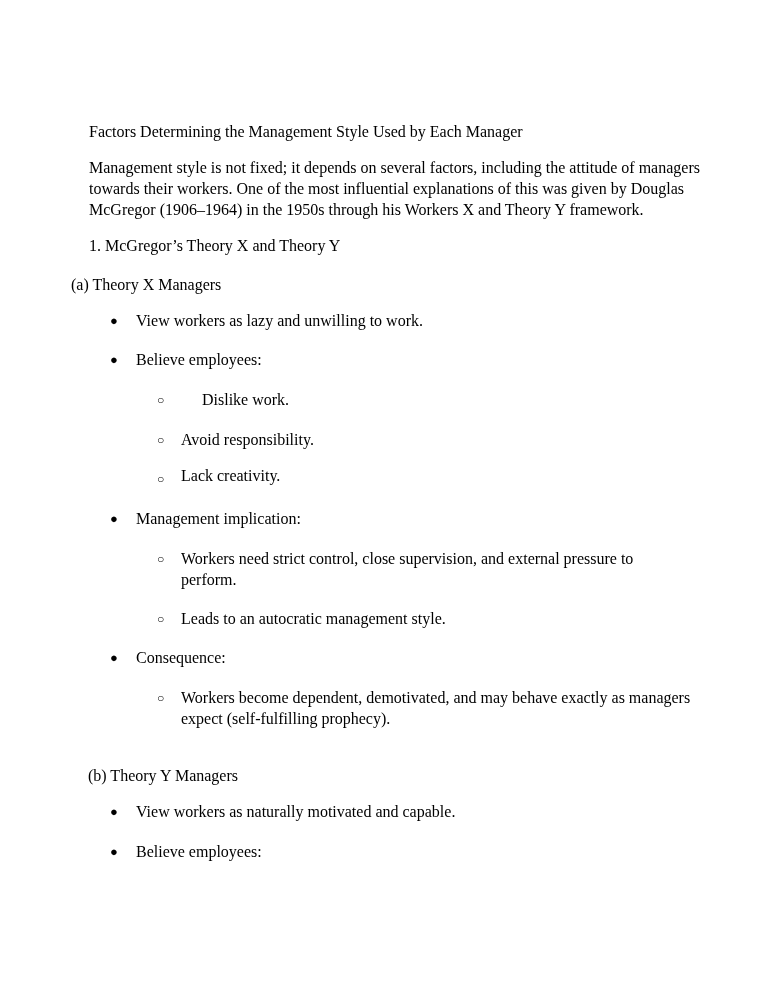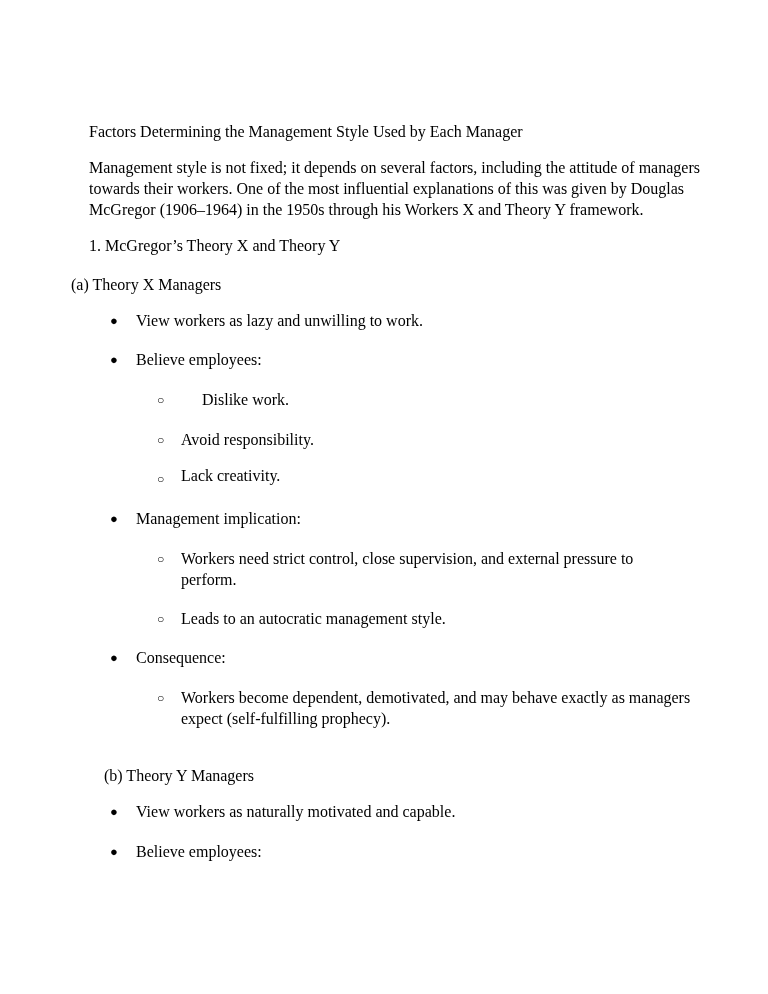--- a/index.html
+++ b/index.html
@@ -54,21 +54,21 @@
   <span class="circ" style="left:157px;top:609px;">○</span>
   <div class="line" style="left:181px;top:609px;"><span>Leads to an </span><b>autocratic management style</b><span>.</span></div>
 
   <span class="bullet" style="left:110px;top:648px;">●</span>
   <div class="line" style="left:136px;top:648px;">Consequence:</div>
 
   <span class="circ" style="left:157px;top:688px;">○</span>
   <div class="line" style="left:181px;top:709px;">expect (self-fulfilling prophecy).</div>
   <div class="line" style="left:181px;top:688px;">Workers become dependent, demotivated, and may behave exactly as managers</div>
 
-  <div class="line b" style="left:104px;top:766px;">(b) Theory Y Managers</div>
+  <div class="line b" style="left:88px;top:766px;">(b) Theory Y Managers</div>
 
   <span class="bullet" style="left:110px;top:802px;">●</span>
   <div class="line" style="left:136px;top:802px;"><span>View workers as </span><b>naturally motivated and capable</b><span>.</span></div>
 
   <span class="bullet" style="left:110px;top:842px;">●</span>
   <div class="line" style="left:136px;top:842px;">Believe employees:</div>
 
 </div>
 
 </body></html>

